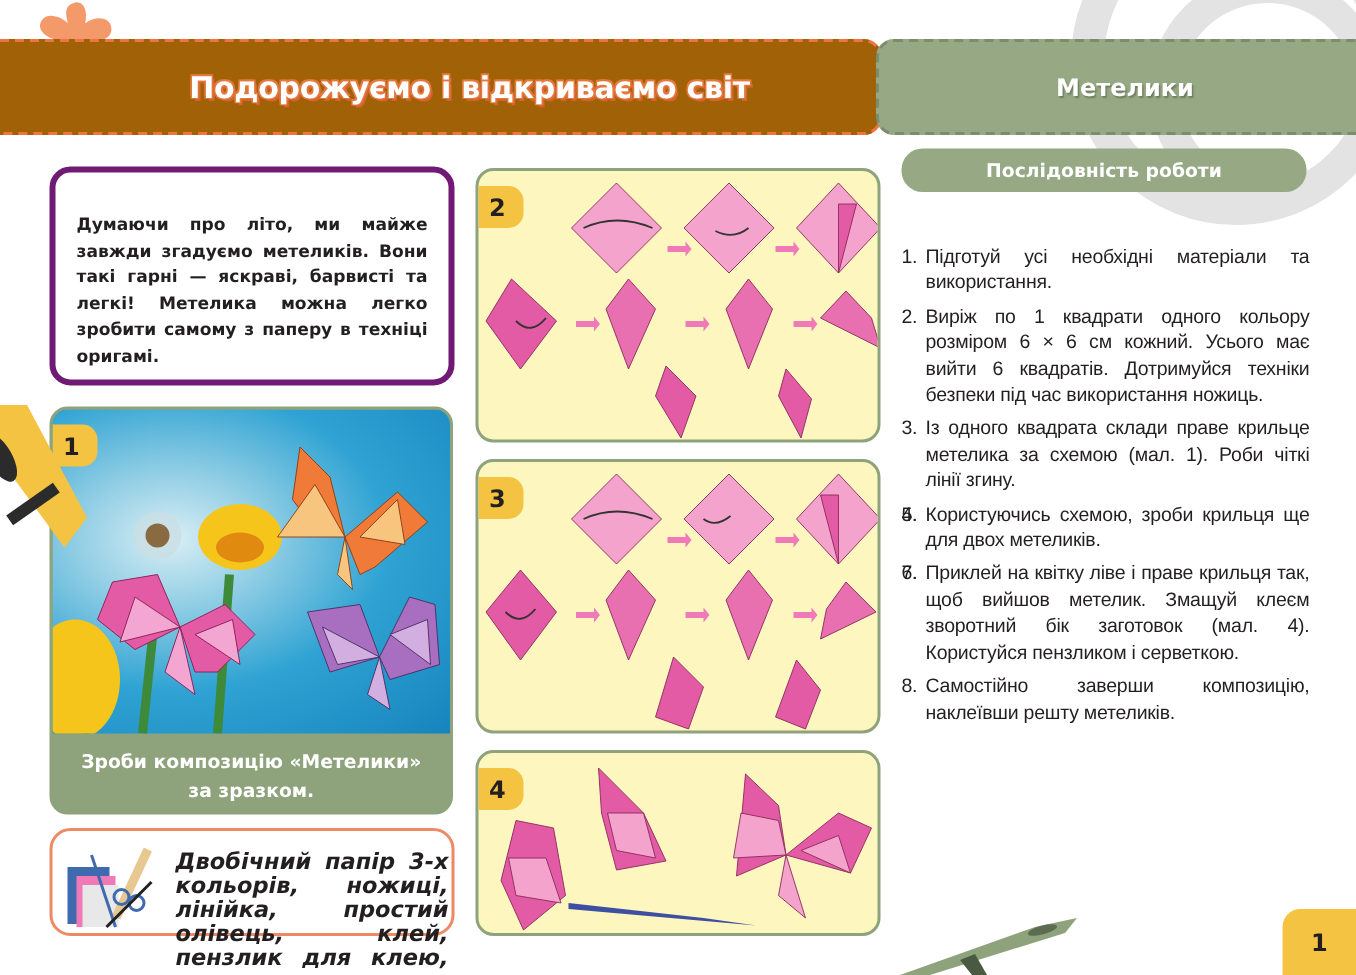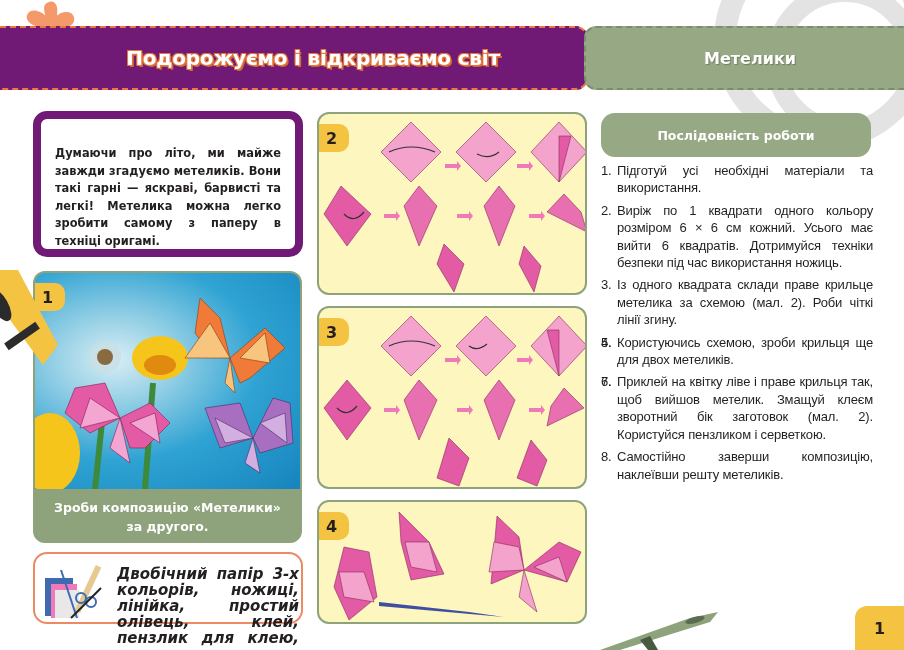--- a/index.html
+++ b/index.html
@@ -9,32 +9,32 @@
     
     .swirl { position: absolute; right: -30px; top: -70px; width: 220px; height: 220px; border-radius: 50%;
       border: 22px solid #e3e3e3; }
     .swirl::after { content: ""; position: absolute; left: 30px; top: 30px; width: 118px; height: 118px; border-radius: 50%;
       border: 20px solid #e3e3e3; }
 
     
     .star { position: absolute; left: 24px; top: 0px; width: 58px; height: 58px; }
 
     
-    .header-left { position: absolute; left: 0; top: 26px; width: 588px; height: 64px; background: #701a75;
+    .header-left { position: absolute; left: 0; top: 26px; width: 588px; height: 64px; background: #a16207;
       border-top: 2px dashed #ee7541; border-bottom: 2px dashed #ee7541; border-right: 2px dashed #ee7541;
       border-radius: 0 12px 12px 0; display: flex; align-items: center; justify-content: center; }
     .header-left .title { color: #ffffff; font-weight: bold; font-size: 20px;
       text-shadow: 1px 1px 0 #e4793f, -1px -1px 0 #e4793f, 1px -1px 0 #e4793f, -1px 1px 0 #e4793f, 2px 2px 0 #d4642d;
       margin-left: 40px; letter-spacing: -0.2px; }
     .header-right { position: absolute; left: 584px; top: 26px; width: 332px; height: 64px; background: #96a884;
       border: 2px dashed #7b8d6c; border-radius: 12px; display: flex; align-items: center; justify-content: center; text-align: right; }
     .header-right .title { color: #ffffff; font-weight: bold; font-size: 16px; text-shadow: 1px 1px 1px #6e7f60; }
 
     
-    .intro { position: absolute; left: 33px; top: 111px; width: 270px; height: 146px; border: 8px solid #701a75; border-radius: 14px;
+    .intro { position: absolute; left: 33px; top: 111px; width: 270px; height: 146px; border: 4px solid #701a75; border-radius: 14px;
       padding: 26px 14px 0 14px; }
     .intro p { font-size: 11.4px; font-weight: bold; line-height: 17.5px; text-align: justify; }
 
     
     .photo { position: absolute; left: 33px; top: 271px; width: 269px; height: 272px; border-radius: 12px; overflow: hidden;
       border: 2px solid #8ea37c; background: #8ea37c; }
     .photo .sky { position: absolute; left: 0; top: 0; width: 100%; height: 216px;
       background: radial-gradient(ellipse at 30% 40%, #d9eef5 0%, #8fcde4 25%, #2fa3d3 55%, #1684bd 100%); }
     .photo .caption { position: absolute; left: 0; top: 216px; width: 100%; height: 56px; display: flex; flex-direction: column;
       align-items: center; justify-content: center; color: #ffffff; font-weight: bold; font-size: 12.5px; line-height: 19px; text-align: center; }
@@ -52,21 +52,21 @@
 
     
     .panel { position: absolute; left: 317px; width: 270px; background: #fdf6bf; border: 2px solid #8ea37c; border-radius: 12px; overflow: hidden; }
     .panel .badge { left: 0; top: 10px; }
     .p2 { top: 112px; height: 183px; }
     .p3 { top: 306px; height: 183px; }
     .p4 { top: 500px; height: 124px; }
     .panel svg { position: absolute; left: 0; top: 0; }
 
     
-    .seq-head { position: absolute; left: 601px; top: 113px; width: 270px; height: 44px; background: #96a884; border-radius: 14px;
+    .seq-head { position: absolute; left: 601px; top: 99px; width: 270px; height: 29px; background: #96a884; border-radius: 14px;
       display: flex; align-items: center; justify-content: center; color: #ffffff; font-weight: bold; font-size: 12.5px; }
     .steps { position: absolute; left: 601px; top: 162px; width: 272px; list-style: none; }
     .steps li { position: relative; padding-left: 16px; font-size: 11.7px; line-height: 17.4px; text-align: justify; margin-bottom: 5px; font-family: "Liberation Sans", sans-serif; font-size: 13px; line-height: 17.4px; letter-spacing: -0.15px; }
     .steps li .num { position: absolute; left: 0; top: 0; }
 
     
     .page-num { position: absolute; left: 855px; top: 606px; width: 49px; height: 44px; background: #f4c342; border-radius: 12px 0 0 0;
       display: flex; align-items: center; justify-content: center; font-weight: bold; font-size: 16px; }
 
     
@@ -130,21 +130,21 @@
         <polygon points="180,145 218,165 190,170" fill="#d3aee0"></polygon>
         <polygon points="218,165 238,125 255,130 258,170 225,180" fill="#a86fc0"></polygon>
         <polygon points="225,150 250,140 252,170" fill="#d3aee0"></polygon>
         <polygon points="218,165 225,200 210,190" fill="#d3aee0"></polygon>
       </g>
     </svg>
   </div>
   <div class="badge">1</div>
   <div class="caption">
     <span>Зроби композицію «Метелики»</span>
-    <span>за другого.</span>
+    <span>за зразком.</span>
   </div>
 </div>
 
 <svg class="crayon-left" viewBox="0 0 80 100">
   <polygon points="0,0 30,0 70,75 55,95 0,20" fill="#f4c342"></polygon>
   <ellipse cx="12" cy="35" rx="8" ry="18" fill="#2b2b2b" transform="rotate(-30 12 35)"></ellipse>
   <rect x="15" y="62" width="38" height="8" fill="#2b2b2b" transform="rotate(-35 34 66)"></rect>
 </svg>
 
 <div class="materials">
@@ -236,25 +236,25 @@
       <polygon points="205,68 218,110 200,95" fill="#f4a3cd"></polygon>
     </g>
   </svg>
   <div class="badge">4</div>
 </div>
 
 <div class="seq-head">Послідовність роботи</div>
 <ol class="steps">
   <li><span class="num">1.</span><span>Підготуй усі необхідні матеріали та використання.</span></li>
   <li><span class="num">2.</span><span>Виріж по 1 квадрати одного кольору розміром 6 × 6 см кожний. Усього має вийти 6 квадратів. Дотримуйся техніки безпеки під час використання ножиць.</span></li>
-  <li><span class="num">3.</span><span>Із одного квадрата склади праве крильце метелика за схемою (мал. 2). Роби чіткі лінії згину.</span></li>
+  <li><span class="num">3.</span><span>Із одного квадрата склади праве крильце метелика за схемою (мал. 1). Роби чіткі лінії згину.</span></li>
   <li><span class="num">4.</span></li>
   <li><span class="num">5.</span><span>Користуючись схемою, зроби крильця ще для двох метеликів.</span></li>
   <li><span class="num">6.</span></li>
-  <li><span class="num">7.</span><span>Приклей на квітку ліве і праве крильця так, щоб вийшов метелик. Змащуй клеєм зворотний бік заготовок (мал. 2). Користуйся пензликом і серветкою.</span></li>
+  <li><span class="num">7.</span><span>Приклей на квітку ліве і праве крильця так, щоб вийшов метелик. Змащуй клеєм зворотний бік заготовок (мал. 4). Користуйся пензликом і серветкою.</span></li>
   <li><span class="num">8.</span><span>Самостійно заверши композицію, наклеївши решту метеликів.</span></li>
 </ol>
 
 <svg class="crayon-bottom" viewBox="0 0 120 40">
   <polygon points="0,40 90,8 118,2 110,12 20,40" fill="#8ea37c"></polygon>
   <polygon points="40,30 50,26 58,40 48,40" fill="#4a5a40"></polygon>
   <ellipse cx="95" cy="10" rx="10" ry="3" fill="#5c6c50" transform="rotate(-15 95 10)"></ellipse>
 </svg>
 
 <div class="page-num">1</div>

